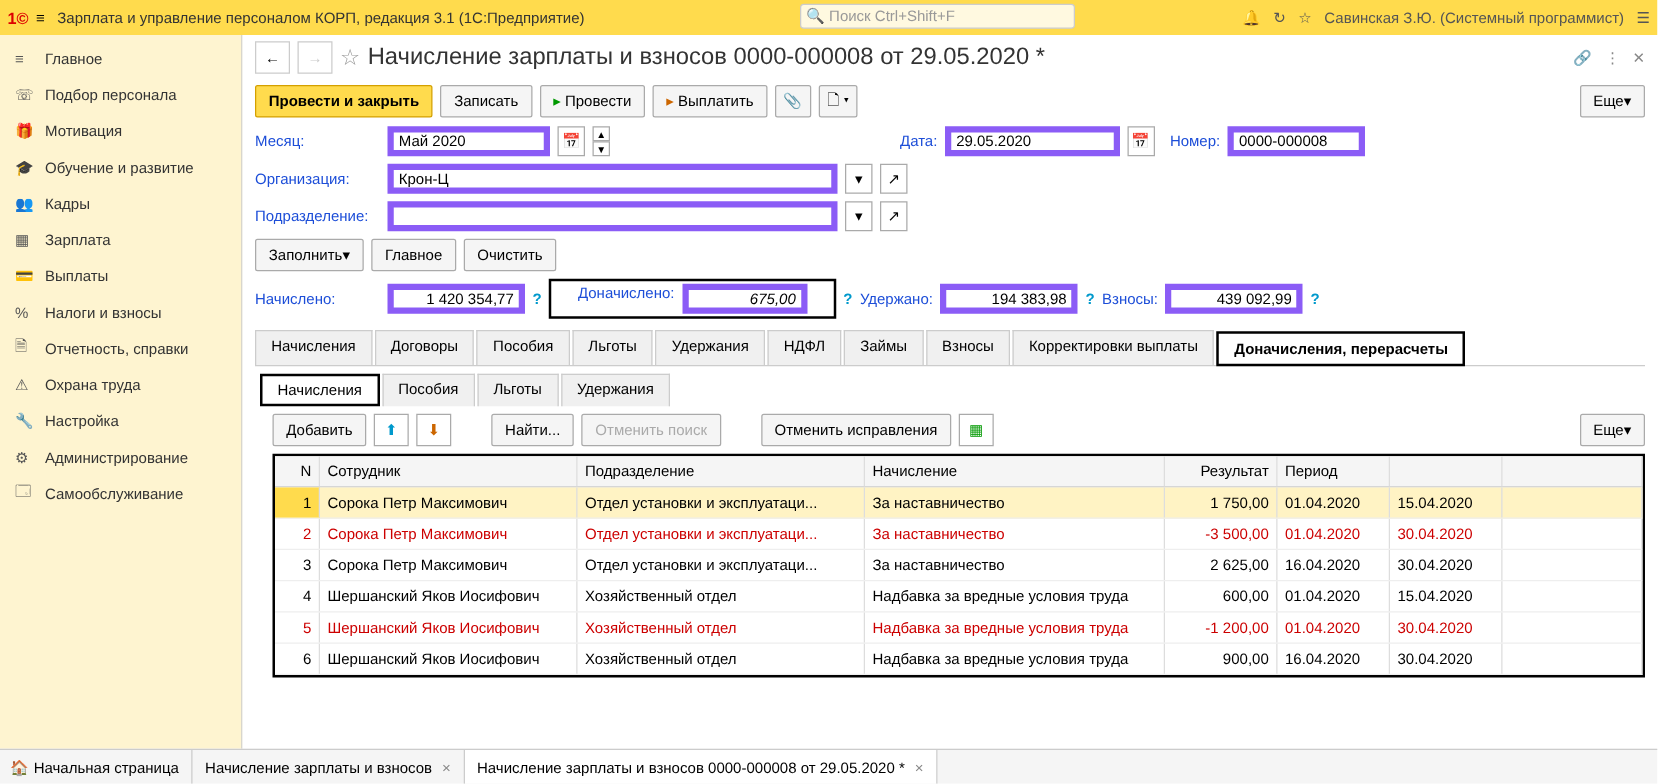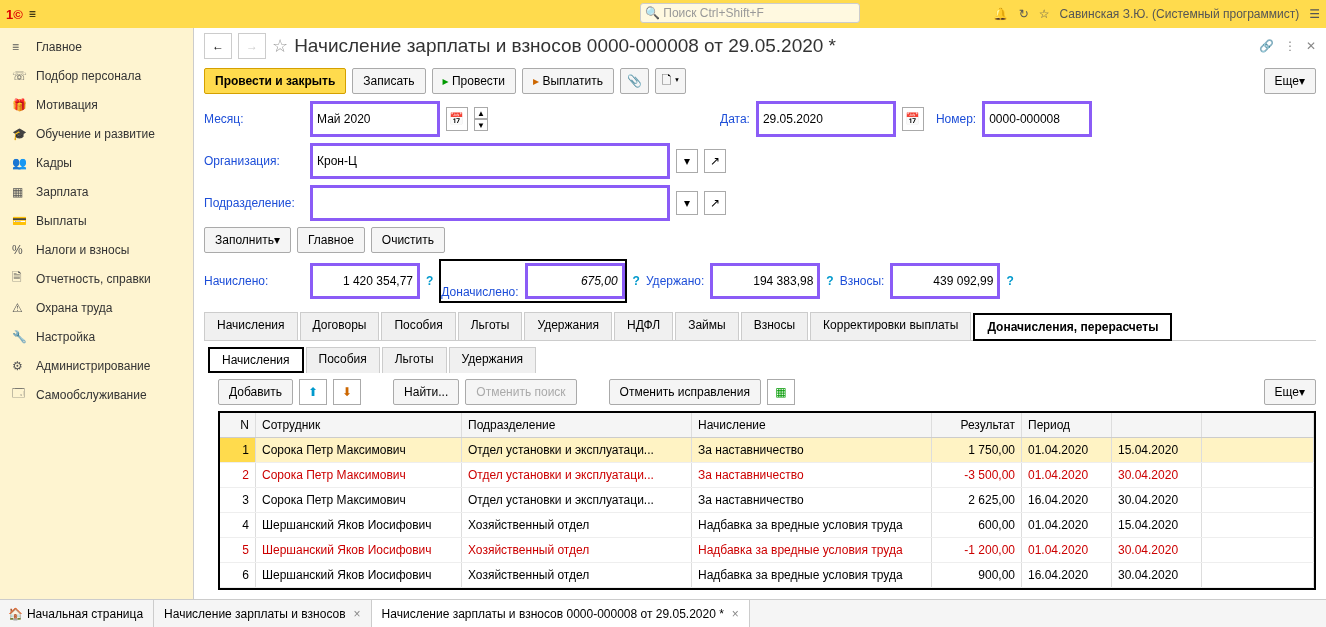--- a/index.html
+++ b/index.html
@@ -21,26 +21,26 @@
 .star { color:#999; font-size:18px; }
 .doc-title { font-size:19px; color:#333; }
 .title-right { margin-left:auto; display:flex; gap:10px; }
 .cmd-bar { padding:4px 10px; display:flex; align-items:center; gap:6px; }
 .btn { border:1px solid #aaa; background:#f5f5f5; height:26px; padding:0 10px; display:flex; align-items:center; cursor:pointer; border-radius:2px; }
 .btn.yellow { background:#ffdb4d; border-color:#d4a000; font-weight:bold; }
 .btn.small { padding:0 6px; }
 .more-btn { margin-left:auto; }
 .form-row { padding:3px 10px; display:flex; align-items:center; gap:6px; }
 .lbl { color:#1d4ed8; }
-.inp { border:3px solid #8b5cf6; height:36px; padding:0 4px; background:#fff; }
+.inp { border:5px solid #8b5cf6; height:24px; padding:0 4px; background:#fff; }
 .inp.ro { background:#fff; }
 .cal-ico { border:1px solid #aaa; height:24px; width:22px; display:flex; align-items:center; justify-content:center; background:#fff; cursor:pointer; }
 .spin { display:flex; flex-direction:column; }
 .spin div { border:1px solid #aaa; width:14px; height:12px; font-size:8px; display:flex; align-items:center; justify-content:center; cursor:pointer; }
-.hl-box { border:2px solid #000; padding:2px 0; display:flex; align-items:flex-end; gap:6px; }
+.hl-box { border:2px solid #000; padding:2px 21px; display:flex; align-items:flex-start; gap:6px; }
 .q { color:#09c; font-weight:bold; cursor:pointer; }
 .amount { text-align:right; width:110px; }
 .tabs { display:flex; border-bottom:1px solid #ccc; margin:6px 10px 0 10px; }
 .tab { border:1px solid #ccc; border-bottom:none; padding:5px 12px; background:#f0f0f0; cursor:pointer; margin-right:2px; }
 .tab.active { background:#fff; font-weight:bold; position:relative; top:1px; }
 .tab.hl { border:2px solid #000; }
 .subtabs { display:flex; margin:6px 10px 0 14px; }
 .subtab { border:1px solid #ccc; border-bottom:none; padding:4px 12px; background:#f0f0f0; cursor:pointer; margin-right:2px; }
 .subtab.active { background:#fff; border:2px solid #000; }
 .tbl-toolbar { padding:6px 10px 6px 24px; display:flex; align-items:center; gap:6px; }
@@ -66,20 +66,21 @@
 .btab { border-right:1px solid #ccc; height:100%; display:flex; align-items:center; padding:0 10px; cursor:pointer; gap:4px; }
 .btab.home { padding-left:8px; }
 .close-x { color:#888; margin-left:4px; cursor:pointer; }
 </style>
 </head>
 <body>
 
 <div class="topbar">
   <span class="logo">1©</span>
   <span class="hamb">≡</span>
+  <span class="app-title">Зарплата и управление персоналом КОРП, редакция 3.1  (1С:Предприятие)</span>
   <div class="search-box">
     <span>🔍&nbsp;</span>
     <span style="color:#999">Поиск Ctrl+Shift+F</span>
   </div>
   <div class="top-icons">
     <span>🔔</span>
     <span>↻</span>
     <span>☆</span>
     <span>Савинская З.Ю. (Системный программист)</span>
     <span>☰</span>

